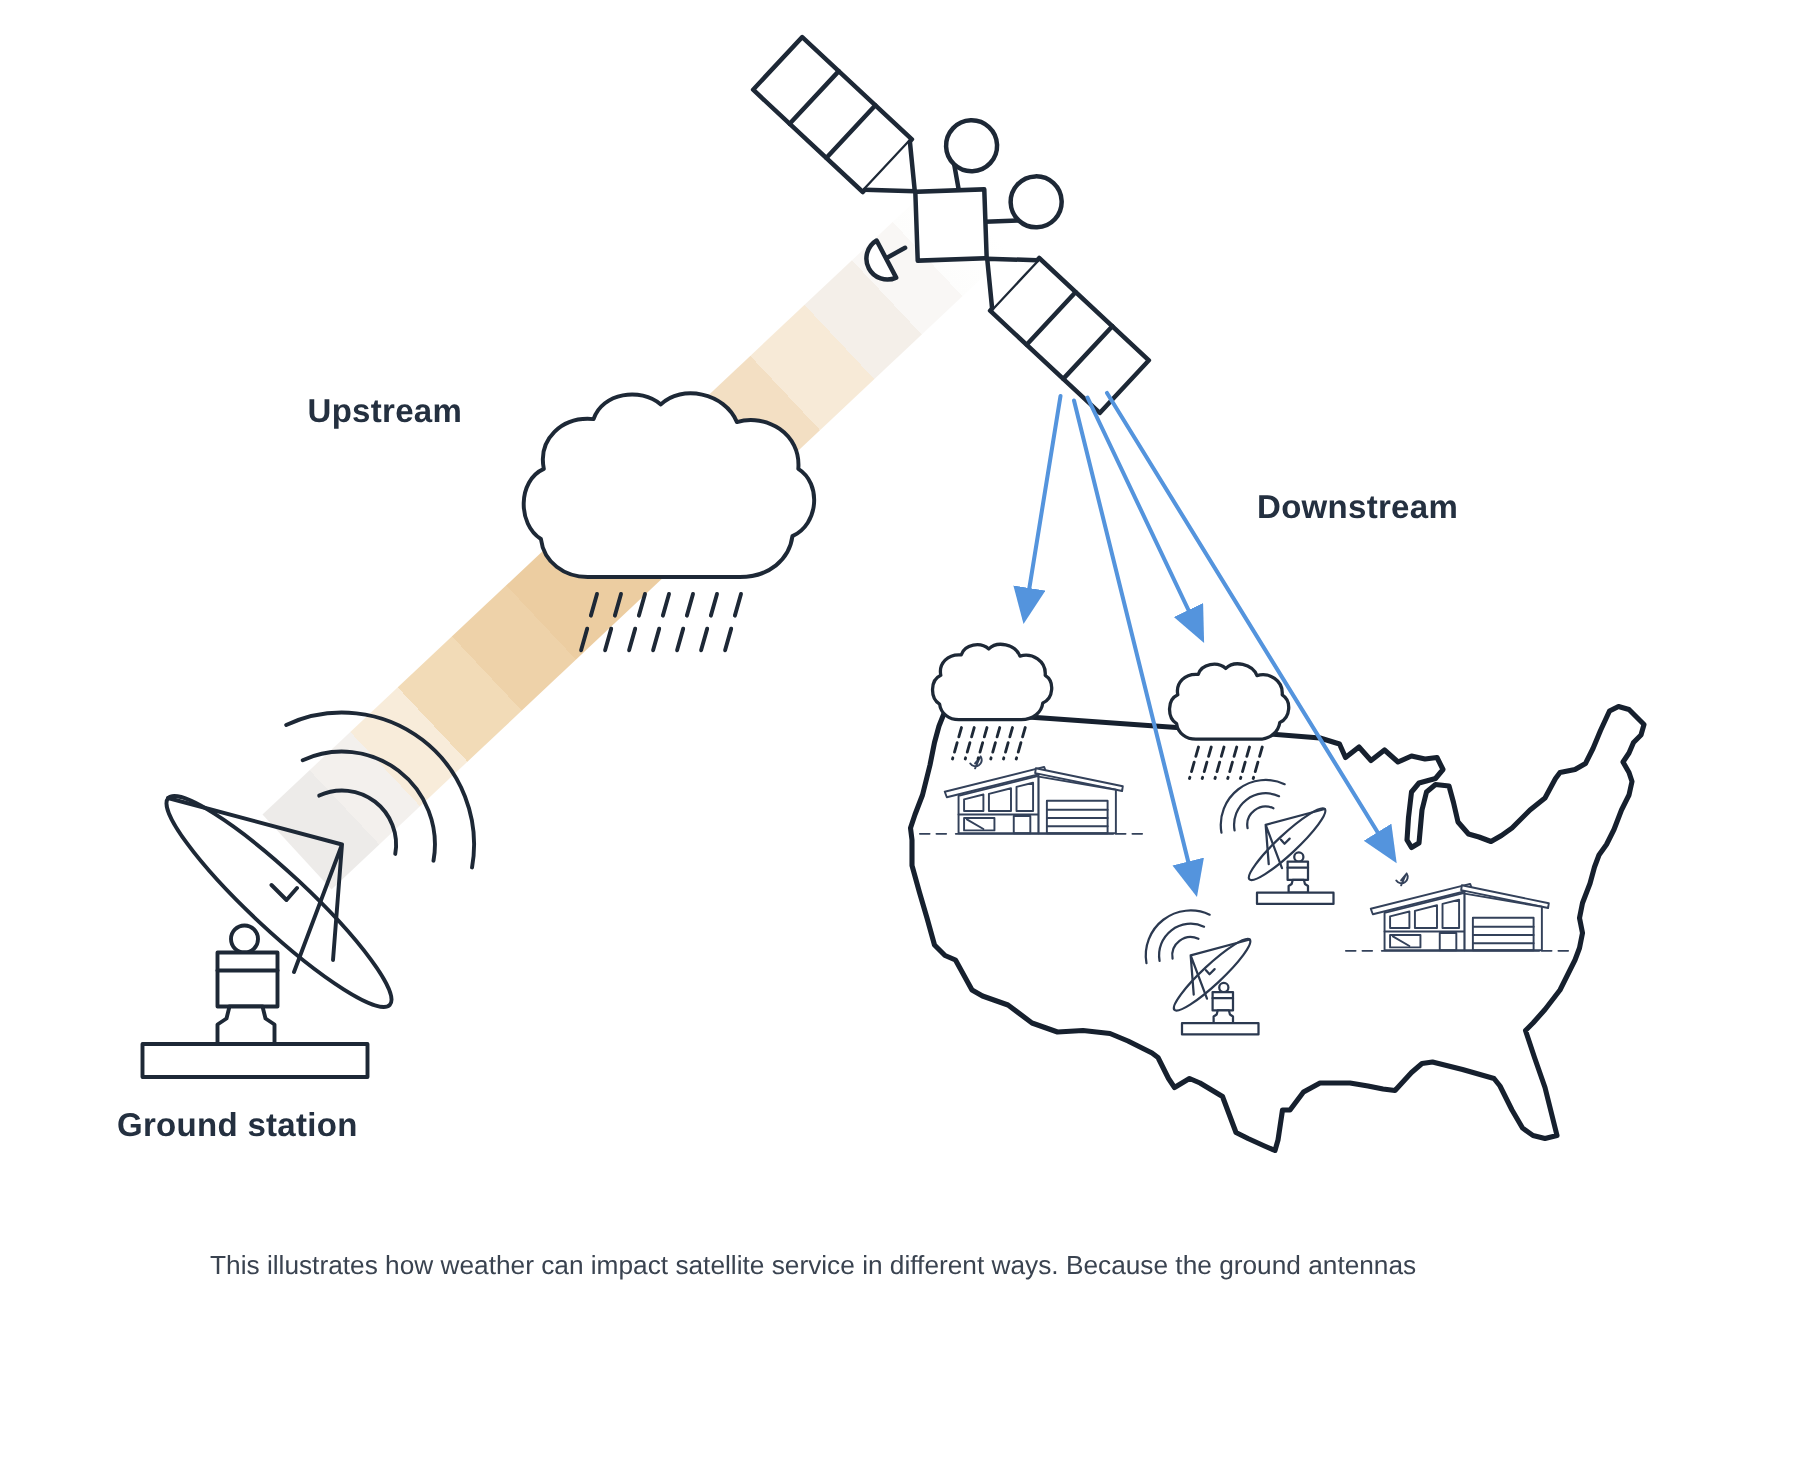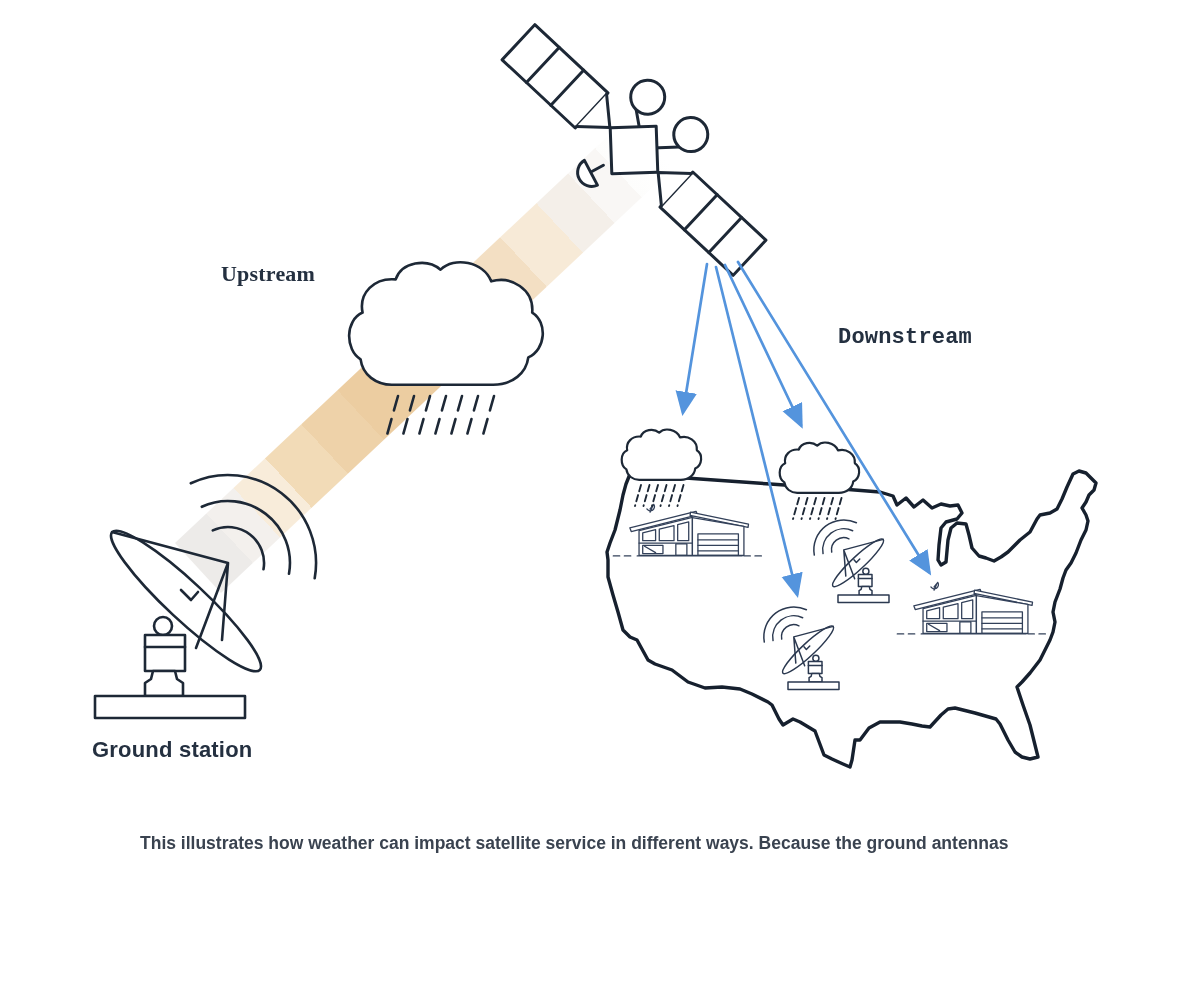--- a/index.html
+++ b/index.html
@@ -7,21 +7,21 @@
     width:1200px;height:981px;position:relative;background:#ffffff;
     font-family:"Liberation Sans","DejaVu Sans",sans-serif;overflow:hidden;
   }
   #scene{position:absolute;left:0;top:0;}
   .dlabel{
     position:absolute;font-size:22px;font-weight:600;color:#243040;
     letter-spacing:.2px;white-space:nowrap;
   }
   #caption{
     position:absolute;left:140px;top:829px;width:930px;
-    font-size:17.5px;line-height:29.5px;color:#3a4350;font-weight:700;
+    font-size:17.5px;line-height:29.5px;color:#3a4350;font-weight:400;
   }
   .capline{white-space:nowrap;}
 </style>
 </head>
 <body>
 
 <svg id="scene" width="1200" height="800" viewBox="0 0 1200 800">
   <defs>
     <linearGradient id="beamGrad" gradientUnits="userSpaceOnUse" x1="198" y1="568" x2="650" y2="143">
       <stop offset="0" stop-color="#edebe9"></stop>
@@ -183,21 +183,21 @@
       <line x1="799" y1="498" x2="793" y2="519"></line>
       <line x1="807.5" y1="498" x2="801.5" y2="519"></line>
       <line x1="816" y1="498" x2="810" y2="519"></line>
       <line x1="824.5" y1="498" x2="818.5" y2="519"></line>
       <line x1="833" y1="498" x2="827" y2="519"></line>
       <line x1="841.5" y1="498" x2="835.5" y2="519"></line>
     </g>
   </g>
 </svg>
 
-<div class="dlabel" style="left:221px;top:261px;font-family:Liberation Serif, serif;">Upstream</div>
-
-<div class="dlabel" style="left:838px;top:325px;font-family:Liberation Mono, monospace;">Downstream</div>
-
-<div class="dlabel" style="left:92px;top:737px;">Ground station</div>
+<div class="dlabel" style="left:205px;top:261px;">Upstream</div>
+
+<div class="dlabel" style="left:838px;top:325px;">Downstream</div>
+
+<div class="dlabel" style="left:78px;top:737px;">Ground station</div>
 
 <div id="caption">
   <div class="capline">This illustrates how weather can impact satellite service in different ways. Because the ground antennas</div>
 </div>
 
 </body></html>

